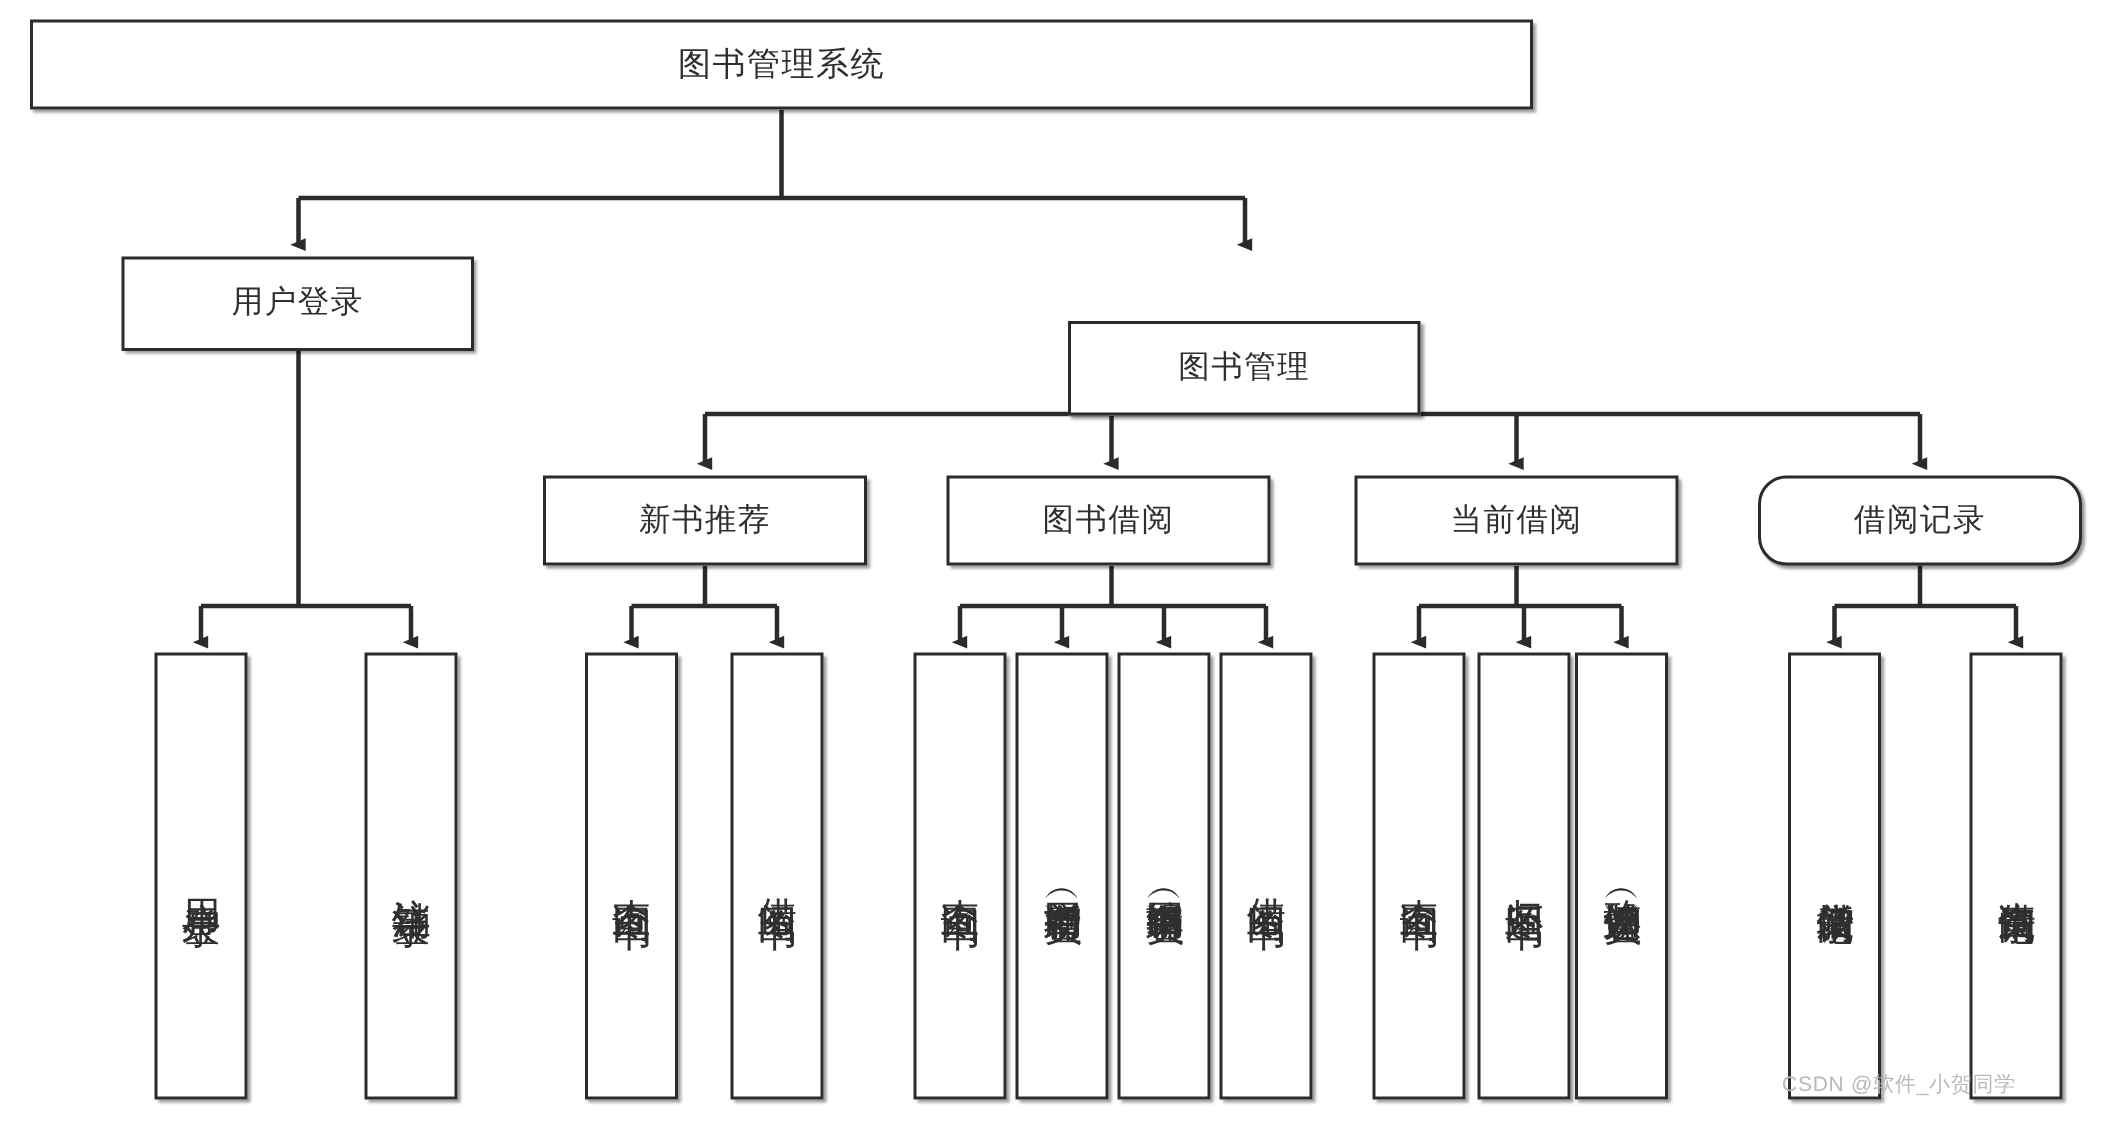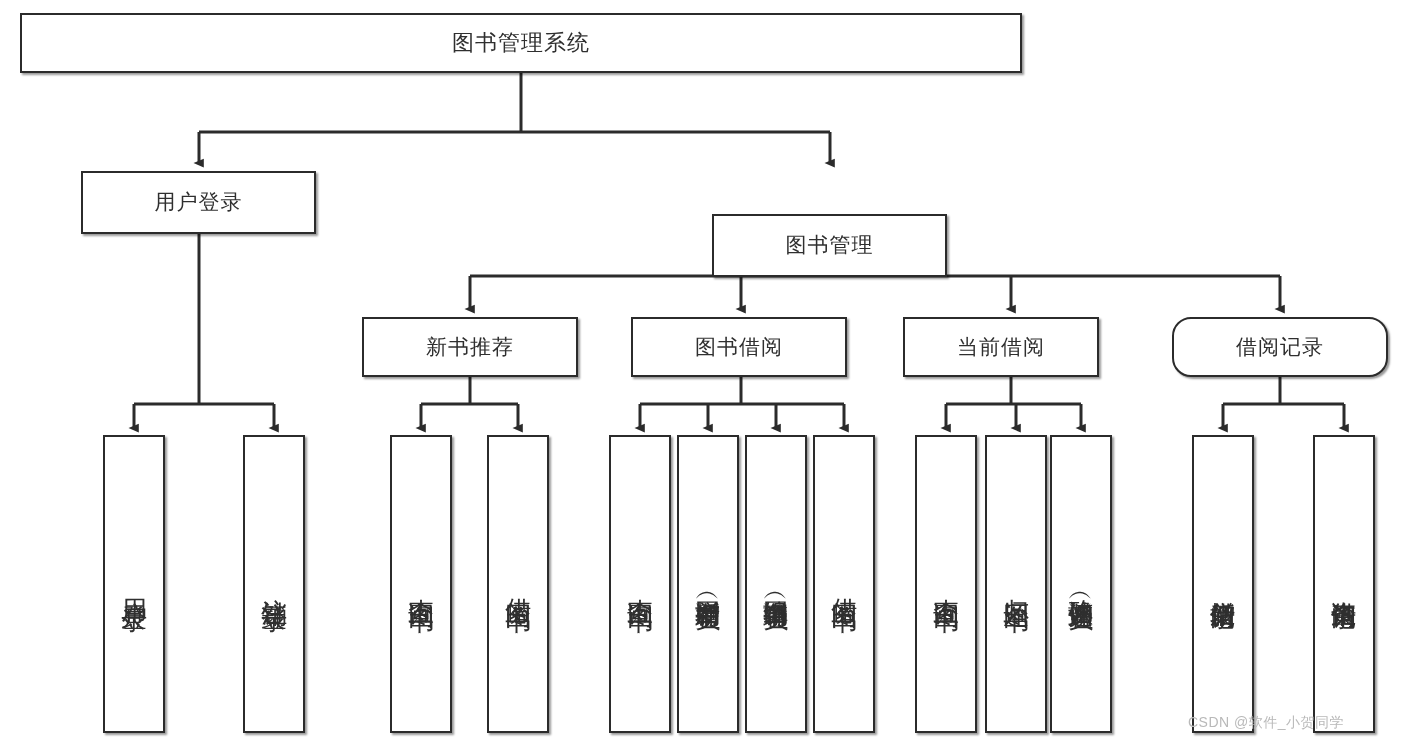--- a/index.html
+++ b/index.html
@@ -131,21 +131,21 @@
   <div class="node" style="left:712px;top:171px;width:235px;height:63px;margin-top:43px;">
     <span class="label">图书管理</span>
   </div>
 
   <div class="node" style="left:362px;top:317px;width:216px;height:60px;">
     <span class="label">新书推荐</span>
   </div>
   <div class="node" style="left:631px;top:317px;width:216px;height:60px;align-items:center;">
     <span class="label">图书借阅</span>
   </div>
-  <div class="node" style="left:903px;top:317px;width:196px;height:60px;">
+  <div class="node" style="left:903px;top:317px;width:216px;height:60px;">
     <span class="label">当前借阅</span>
   </div>
   <div class="node" style="left:1172px;top:317px;width:216px;height:60px;border-radius:19px;">
     <span class="label">借阅记录</span>
   </div>
 
   <div class="node leaf" style="left:103px;top:435px;width:62px;height:298px;">
     <span class="label">用户登录</span>
   </div>
   <div class="node leaf" style="left:243px;top:435px;width:62px;height:298px;">

